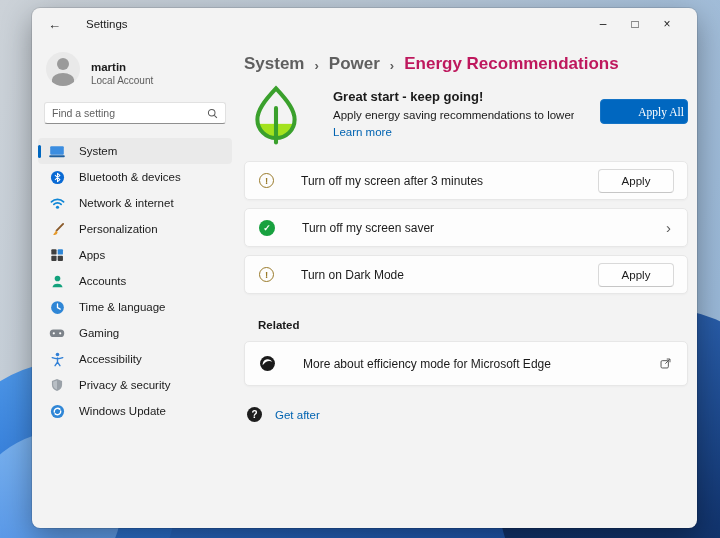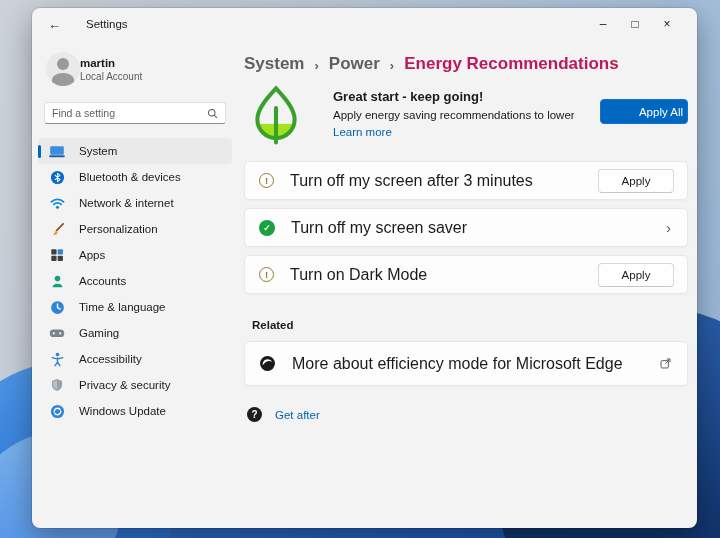--- a/index.html
+++ b/index.html
@@ -34,21 +34,21 @@
   .window-controls { position:absolute; right:14px; top:0; height:100%;
     display:flex; align-items:center; }
   .window-controls span { width:32px; text-align:center; font-size:12px; color:#1b1b1b; }
   .ctl-max { font-size:11px; }
   .ctl-close { font-size:14px; }
 
   .window-body { flex:1; display:flex; min-height:0; }
 
   
   .sidebar { width:212px; flex:none; padding:4px 0 0 12px; }
-  .user { display:flex; align-items:center; margin:8px 0 16px 2px; }
+  .user { display:flex; align-items:flex-end; gap:11px; margin:8px 0 16px 2px; }
   .avatar { width:34px; height:34px; border-radius:50%; background:#e9e9e9;
     position:relative; overflow:hidden; flex:none; }
   .avatar::before { content:""; position:absolute; left:11px; top:6px; width:12px;
     height:12px; border-radius:50%; background:#9a9a9a; }
   .avatar::after { content:""; position:absolute; left:6px; top:21px; width:22px;
     height:13px; border-radius:50% 50% 0 0; background:#9a9a9a; }
   .user-name { font-size:11.5px; font-weight:bold; color:#1b1b1b; }
   .user-type { font-size:10px; color:#5c5c5c; margin-top:2px; }
 
   .search-box { width:182px; height:22px; background:#fff; border:1px solid #e1e1e1;
@@ -79,40 +79,40 @@
   .hero { display:flex; align-items:flex-start; margin-top:10px;gap:14px; }
   .leaf { width:54px; height:62px; margin-left:5px; flex:none; }
   .hero-text { margin-left:16px; padding-top:5px; flex:1; min-width:0; }
   .hero-title { font-size:13px; font-weight:bold; color:#1a1a1a; }
   .hero-desc { font-size:11.5px; color:#1a1a1a; margin-top:5px; white-space:nowrap;
     overflow:hidden; }
   .learn-more { font-size:11.5px; color:#0063b1; margin-top:5px; display:inline-block;
     cursor:pointer; }
   .apply-all { flex:none; margin:15px 0 0 12px; width:88px; height:25px;
     background:#0067c0; color:#fff; border:1px solid #1473c5; border-radius:4px;
-    font-size:11.5px; font-family:Liberation Sans, sans-serif; cursor:pointer;padding-left:34px; }
+    font-size:11.5px; font-family:Liberation Serif, serif; cursor:pointer;padding-left:34px; }
 
   .rec-list { margin-top:15px; display:flex; flex-direction:column; gap:8px; }
   .card { background:#fdfdfd; border:1px solid #e7e7e7; border-radius:5px;
     height:39px; display:flex; align-items:center; padding:0 13px 0 14px;
     box-shadow:0 1px 2px rgba(0,0,0,.03); }
   .status-warn { width:15px; height:15px; border-radius:50%; border:1.5px solid #9a7b2b;
     color:#9a7b2b; font-size:9.5px; font-weight:bold; display:flex; align-items:center;
     justify-content:center; flex:none; }
   .status-done { width:16px; height:16px; border-radius:50%; background:#18a13f;
     color:#fff; font-size:9px; font-weight:bold; display:flex; align-items:center;
     justify-content:center; flex:none; }
-  .card-label { font-size:16px; color:#1b1b1b; margin-left:16px; flex:1;
+  .card-label { font-size:12px; color:#1b1b1b; margin-left:27px; flex:1;
     white-space:nowrap; overflow:hidden; }
   .apply-btn { width:76px; height:24px; background:#fefefe; border:1px solid #d9d9d9;
     border-bottom-color:#c6c6c6; border-radius:4px; font-size:11.5px; color:#1b1b1b;
     font-family:"Liberation Sans", sans-serif; cursor:pointer; flex:none; }
   .chevron { color:#5a5a5a; font-size:15px; margin-right:3px; cursor:pointer; }
 
-  .related-heading { margin:25px 0 10px 8px; font-size:11.5px; font-weight:bold;
+  .related-heading { margin:25px 0 10px 14px; font-size:11.5px; font-weight:bold;
     color:#1a1a1a; }
   .related-card { height:45px; cursor:pointer;justify-content:flex-end; }
   .edge-icon { width:17px; height:17px; flex:none; }
   .extlink-icon { flex:none; margin-right:2px; }
 
   .gethelp { margin:21px 0 0 3px; display:flex; align-items:center; gap:13px; }
   .help-icon { width:15px; height:15px; border-radius:50%; background:#1d1d1d;
     color:#fff; font-size:10px; font-weight:bold; display:flex; align-items:center;
     justify-content:center; flex:none; }
   .gethelp-link { font-size:11.5px; color:#0063b1; cursor:pointer; }

